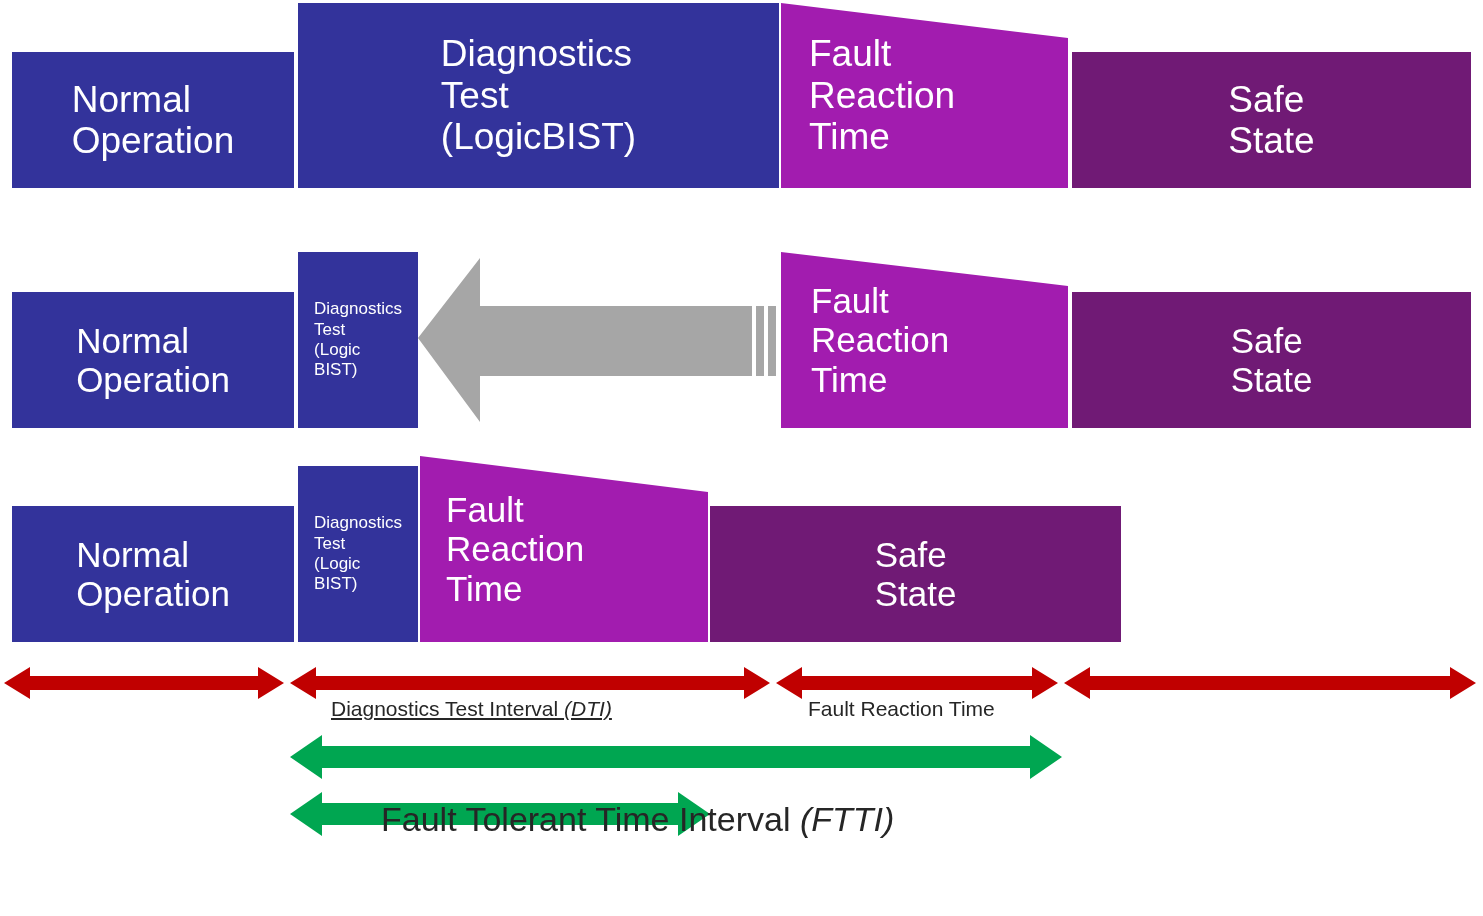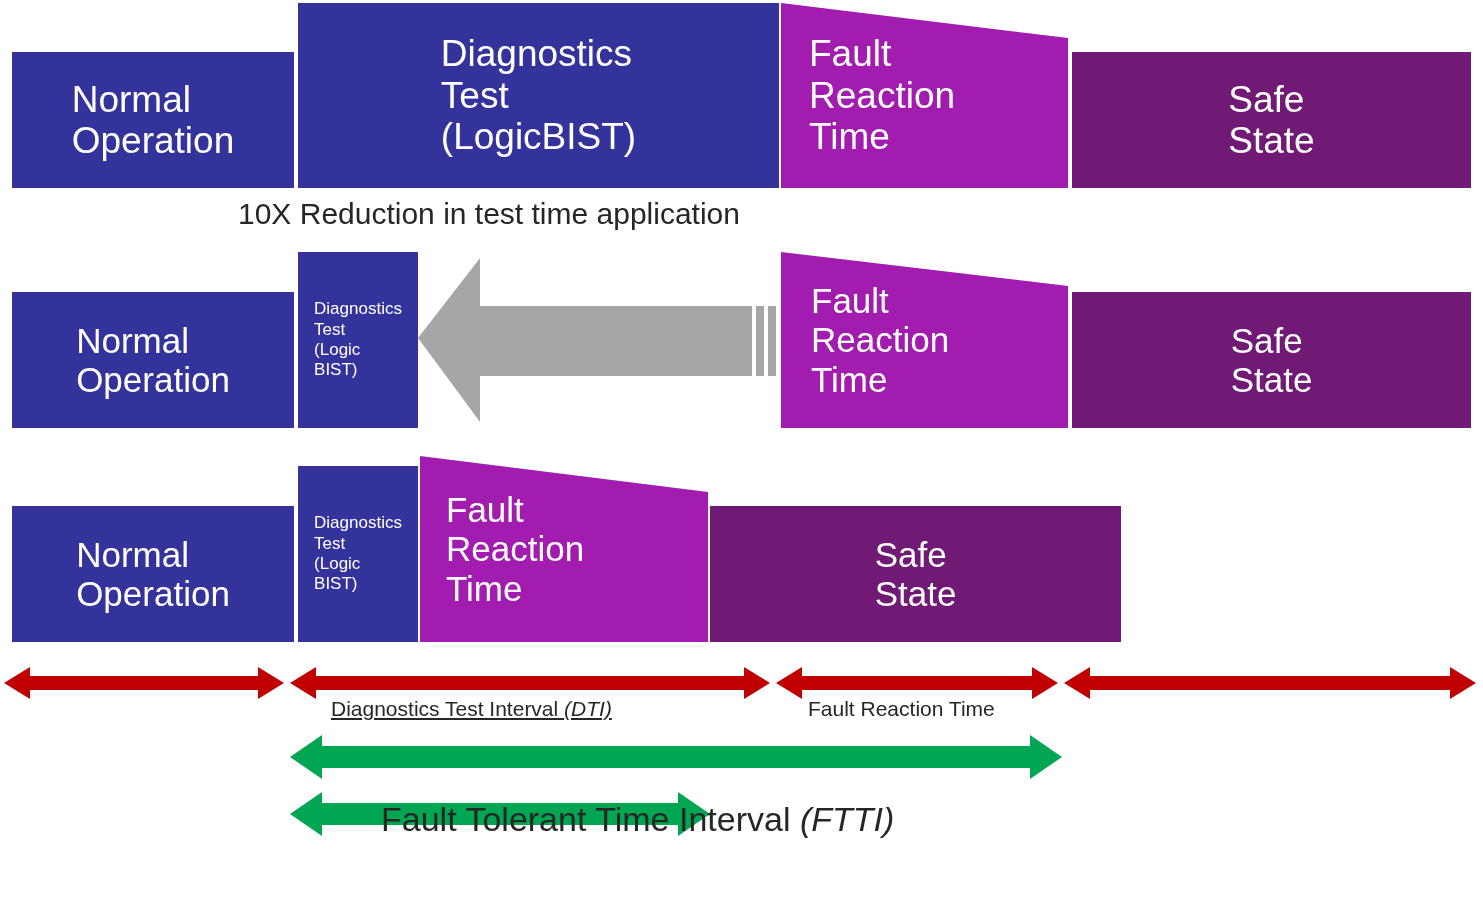--- a/index.html
+++ b/index.html
@@ -93,21 +93,20 @@
 
   <div class="trap big-label" style="left:781px; top:3px; width:287px; height:185px;
               clip-path: polygon(0 0, 100% 35px, 100% 100%, 0 100%);
               padding-left:28px;">Fault
 Reaction
 Time</div>
 
   <div class="shape midblue big-label" style="left:1072px; top:52px; width:399px; height:136px;">Safe
 State</div>
 
-  <div class="caption" style="left:238px; top:197px;">10X Reduction in test time application</div>
 
   <div class="shape navy mid-label" style="left:12px; top:292px; width:282px; height:136px;">Normal
 Operation</div>
 
   <div class="shape navy tiny-label" style="left:298px; top:252px; width:120px; height:176px;">Diagnostics
 Test
 (Logic
 BIST)</div>
 
   <svg class="layer" width="1483" height="916">

